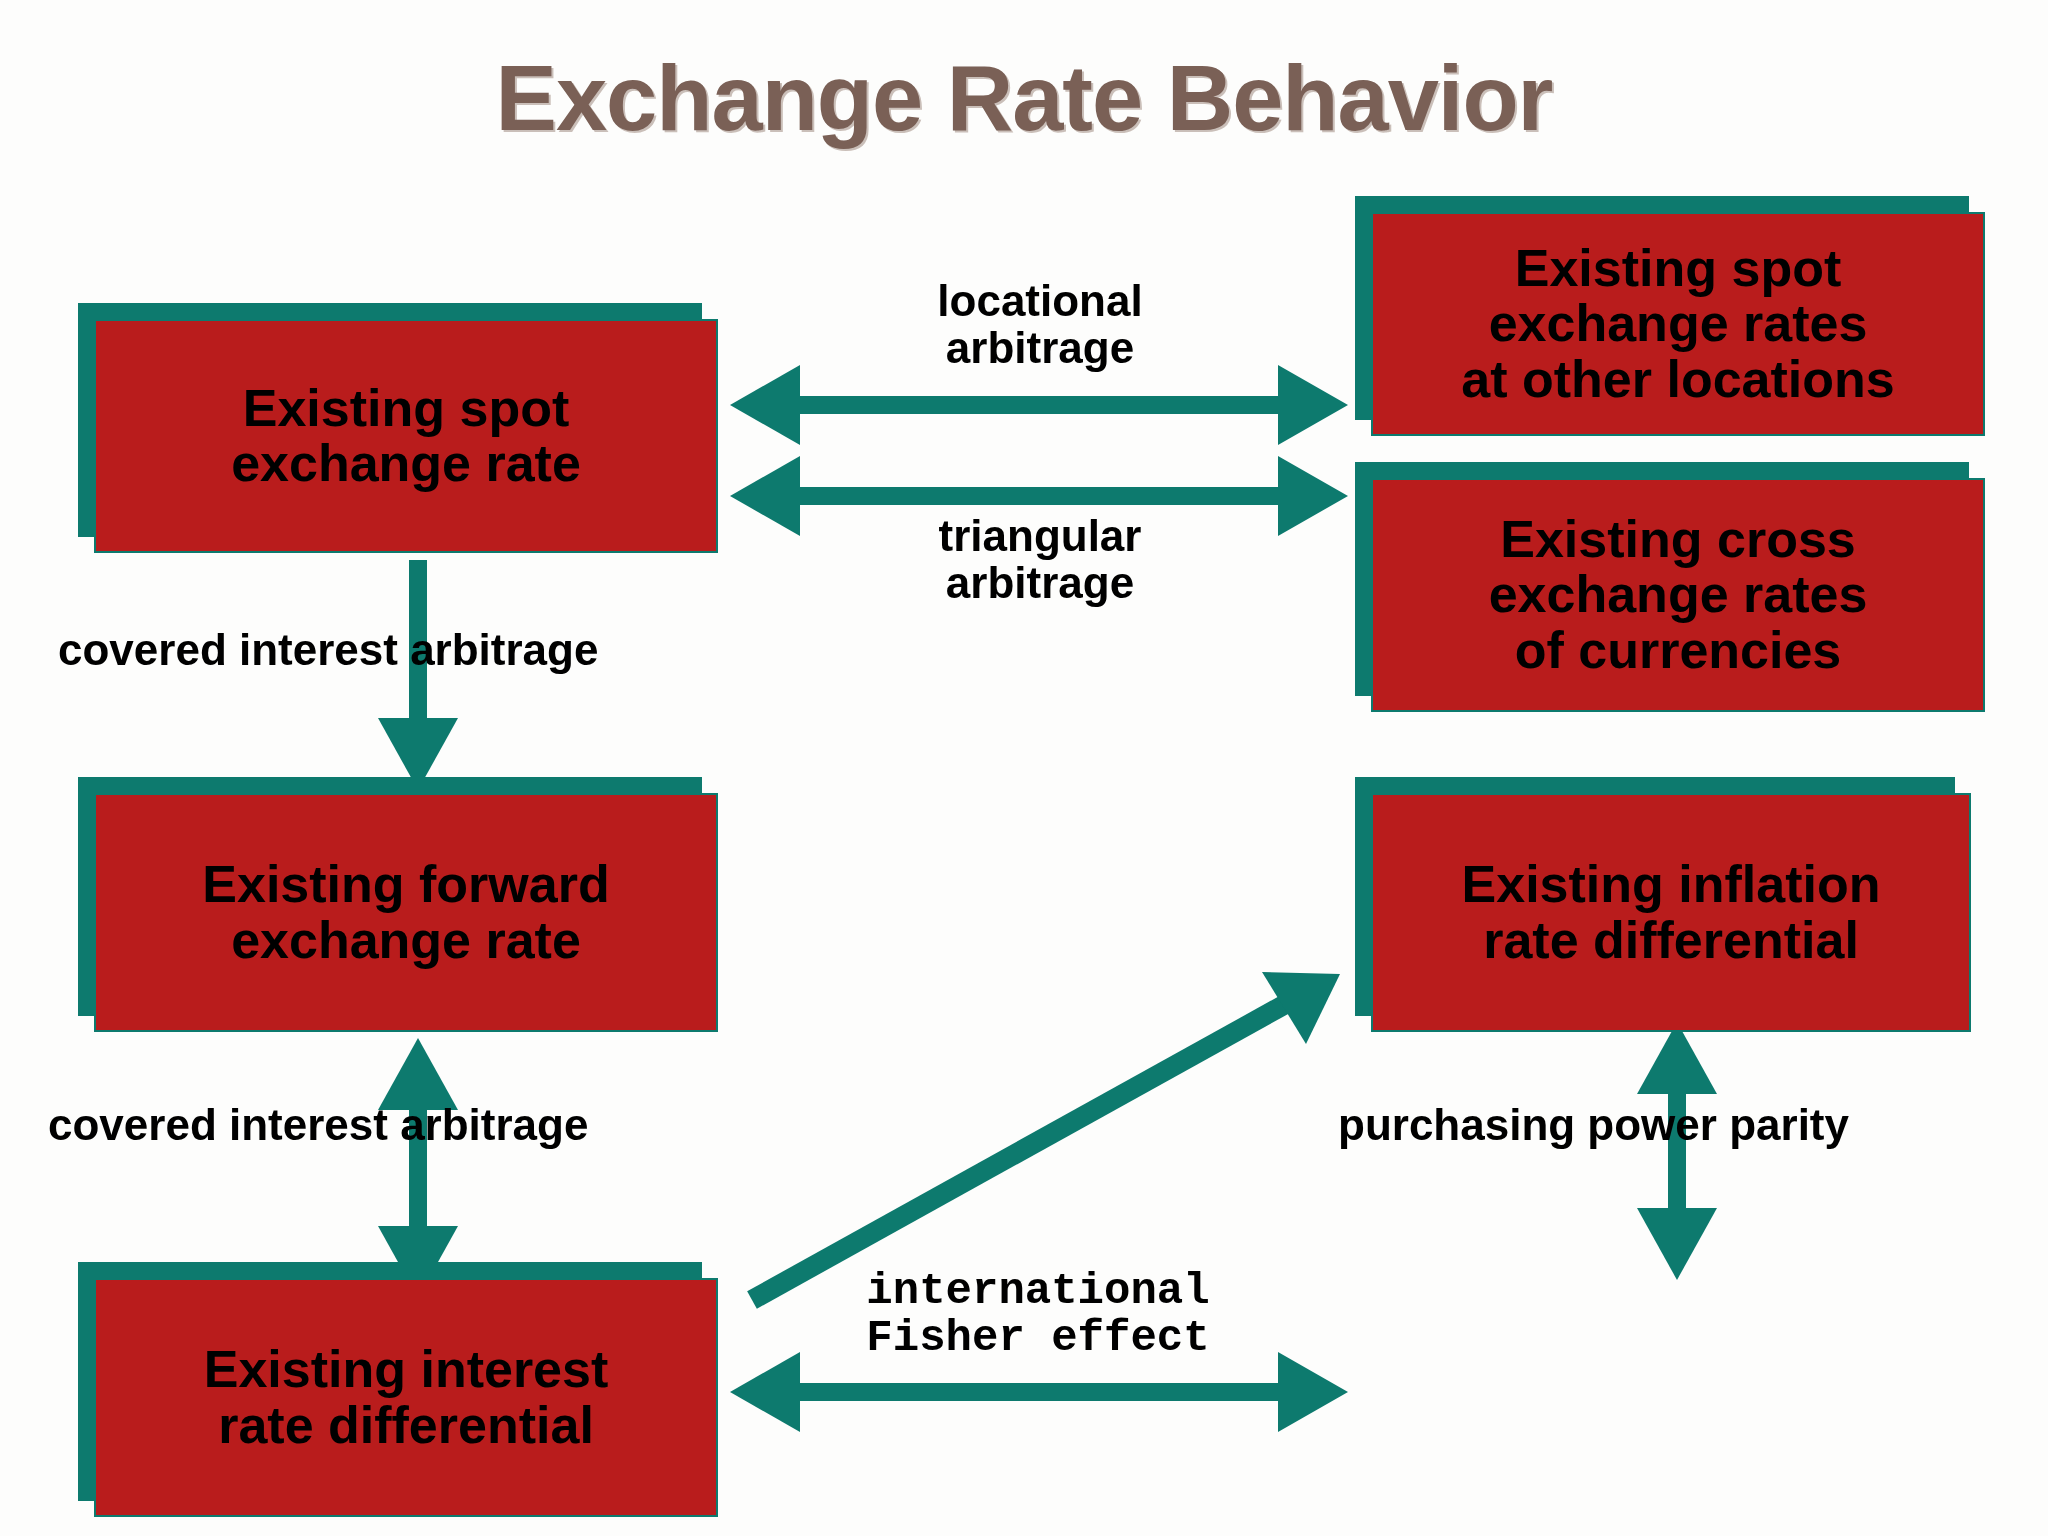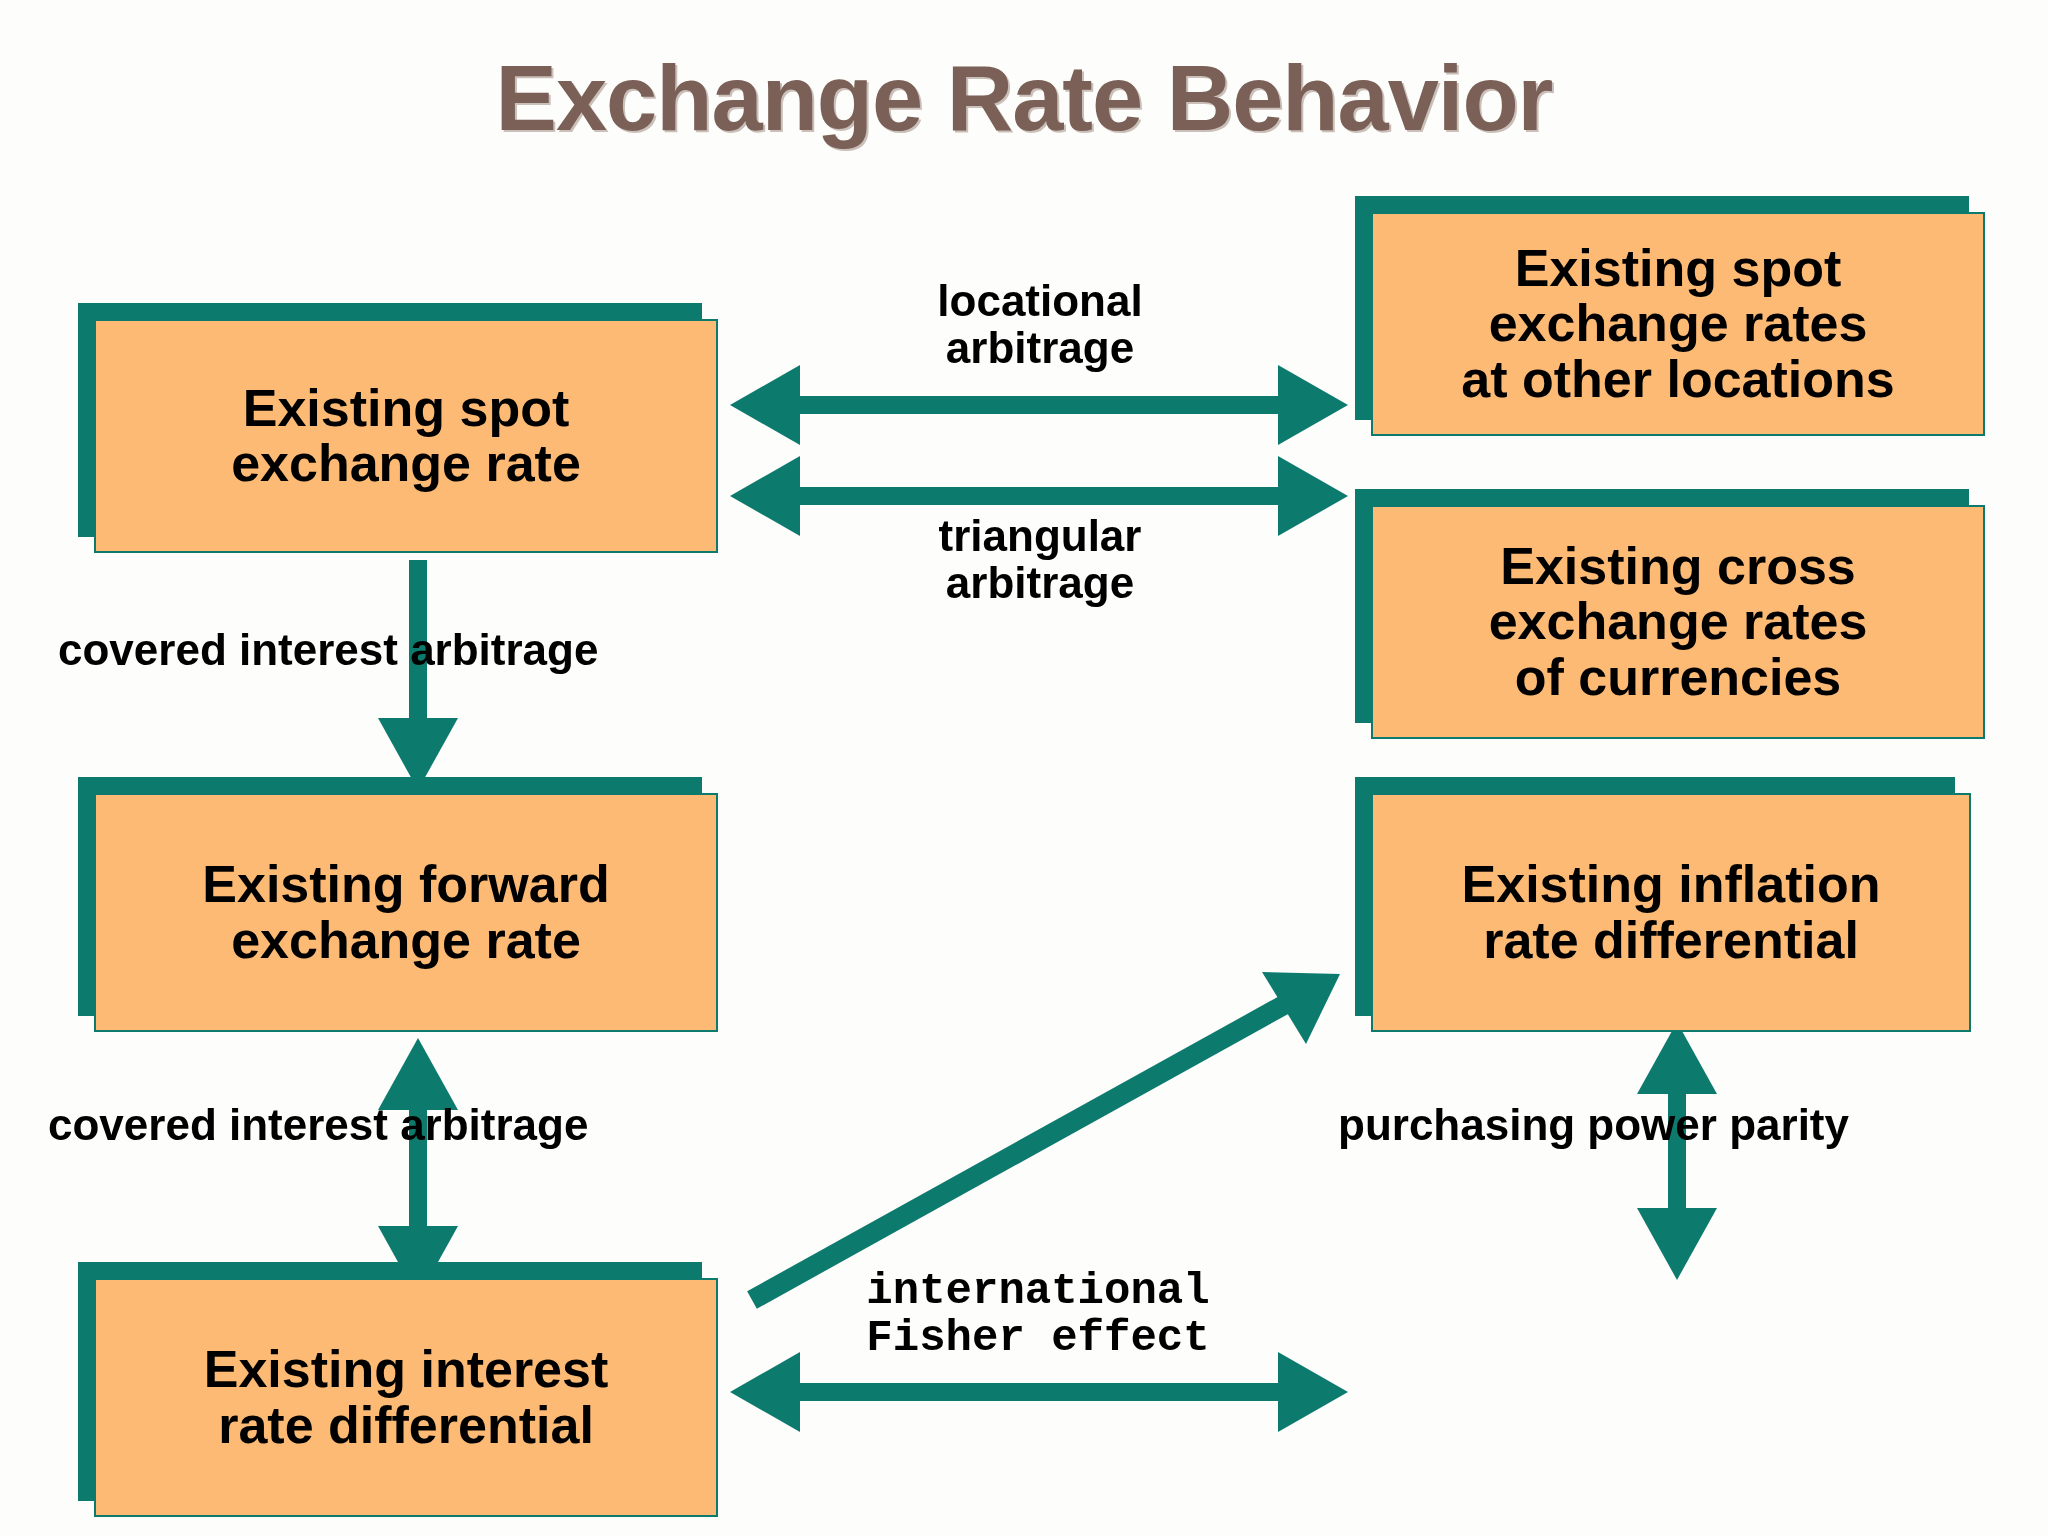--- a/index.html
+++ b/index.html
@@ -44,21 +44,21 @@
     bottom: 16px;
     background: #0d7a6e;
   }
   
   .node .face {
     position: absolute;
     left: 16px;
     top: 16px;
     right: 0;
     bottom: 0;
-    background: #fdba74;
+    background: #b91c1c;
     border: 2px solid #0d7a6e;
     box-sizing: border-box;
     display: flex;
     align-items: center;
     justify-content: center;
   }
   .node .label {
     font-size: 52px;
     font-weight: bold;
     color: #000000;
@@ -150,21 +150,21 @@
 
   <div class="node" style="left:1355px; top:196px; width:630px; height:240px;">
     <div class="slab"></div>
     <div class="face">
       <div class="label">Existing spot
 exchange rates
 at other locations</div>
     </div>
   </div>
 
-  <div class="node" style="left:1355px; top:462px; width:630px; height:250px;margin-top:27px;">
+  <div class="node" style="left:1355px; top:462px; width:630px; height:250px;">
     <div class="slab"></div>
     <div class="face">
       <div class="label">Existing cross
 exchange rates
 of currencies</div>
     </div>
   </div>
 
   <div class="node" style="left:78px; top:777px; width:640px; height:255px;">
     <div class="slab"></div>

